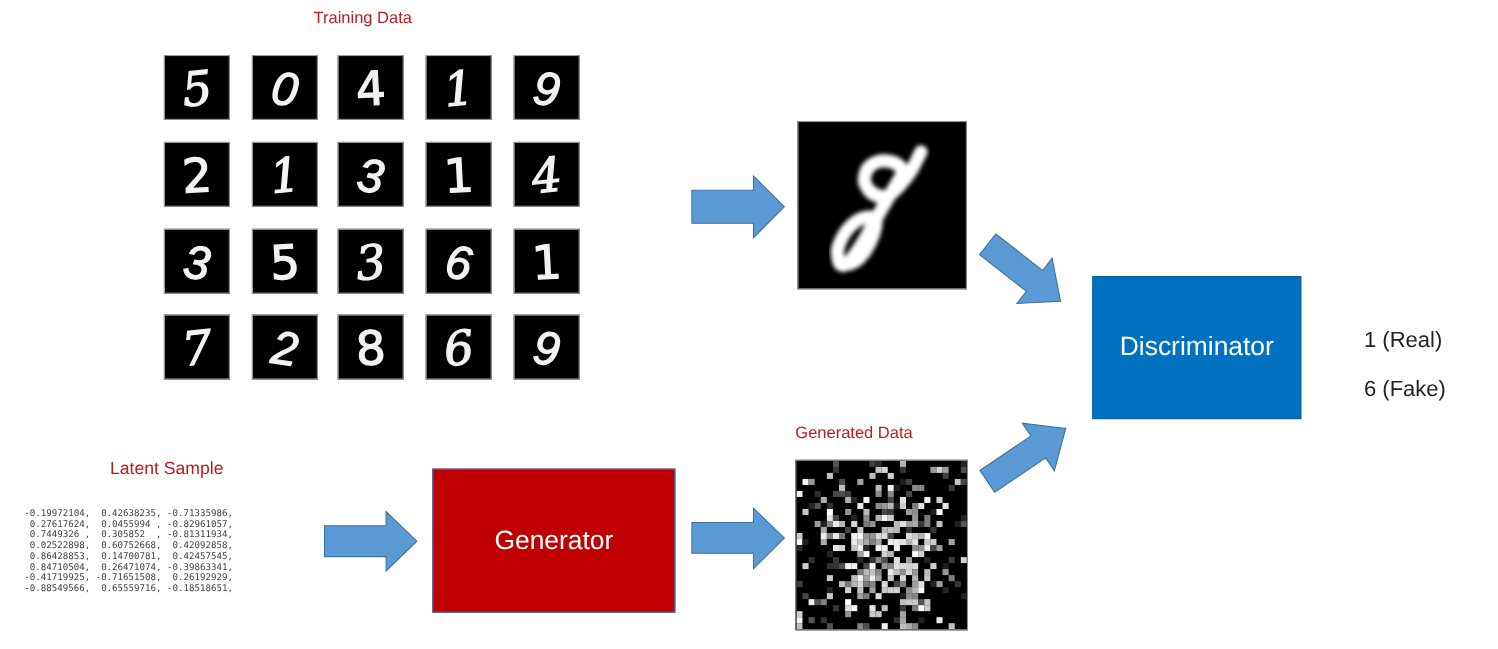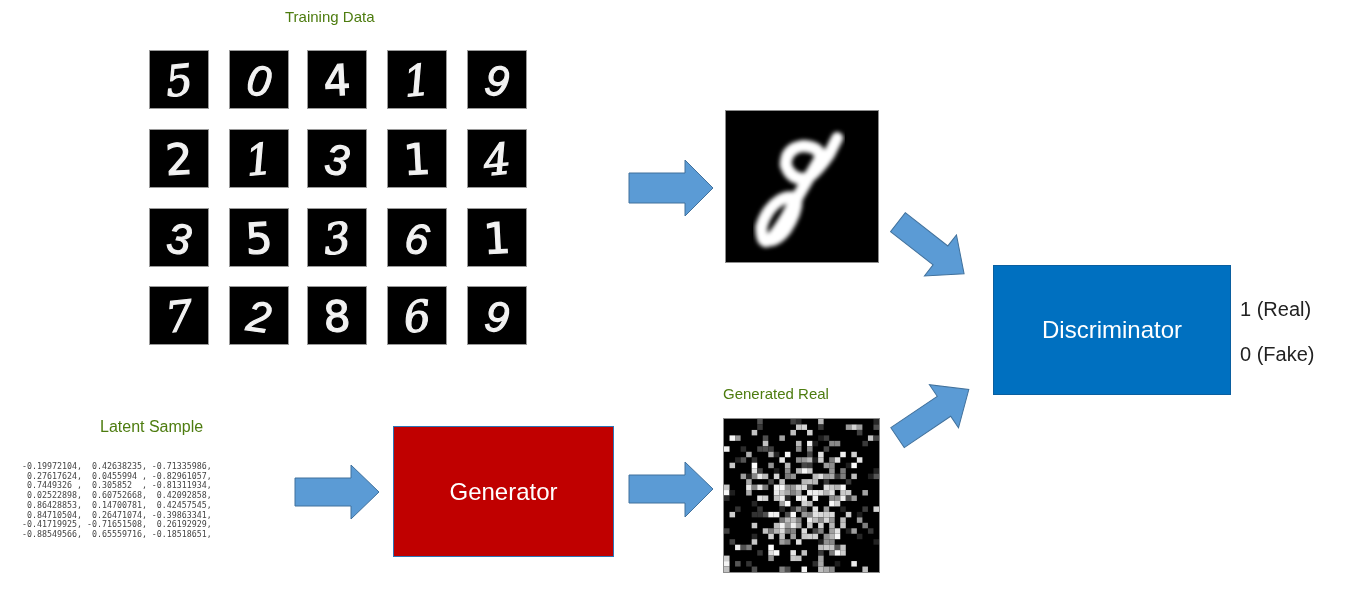--- a/index.html
+++ b/index.html
@@ -1,19 +1,19 @@
 <!DOCTYPE html>
 <html><head>
   <meta charset="utf-8">
   <style>
     html, body { margin: 0; padding: 0; background: #ffffff; }
     body { width: 1362px; height: 590px; position: relative; overflow: hidden;
            font-family: "Liberation Sans", "DejaVu Sans", sans-serif; color: #222; }
     .abs { position: absolute; }
-    .caption { position: absolute; font-size: 15px; color: #4d7c0f; text-align: center; white-space: nowrap; }
+    .caption { position: absolute; font-size: 15px; color: #b91c1c; text-align: center; white-space: nowrap; }
     .tile { position: absolute; width: 60px; height: 59px; background: #000; border: 1px solid #9a9a9a; box-sizing: border-box; overflow: hidden; }
     .tile svg { width: 100%; height: 100%; display: block; }
     .img-box { position: absolute; background: #000; border: 1px solid #8c8c8c; box-sizing: border-box; overflow: hidden; }
     .img-box svg { width: 100%; height: 100%; display: block; }
     .block { position: absolute; display: flex; align-items: center; justify-content: center;
              color: #fff; font-size: 24px; box-sizing: border-box; }
     .gen { background: #C00000; border: 1px solid #2E75B6; text-align: right; }
     .disc { background: #0070C0; border: 1px solid #0a5fa0; }
     .latent { position: absolute; font-family: "DejaVu Sans Mono", "Liberation Mono", monospace;
               font-size: 8.3px; line-height: 9.7px; color: #444; white-space: pre; }
@@ -166,21 +166,21 @@
 </svg>
 
 <div class="block gen" style="left:393px; top:426px; width:221px; height:131px;">
   <span>Generator</span>
 </div>
 
 <svg class="arrow" style="left:629px; top:462px;" width="85" height="56">
   <polygon points="0,13 56,13 56,0 84,27 56,55 56,41 0,41" fill="#5B9BD5" stroke="#41719C" stroke-width="1"></polygon>
 </svg>
 
-<div class="caption" style="left:723px; top:385px;">Generated Real</div>
+<div class="caption" style="left:723px; top:385px;">Generated Data</div>
 <div class="img-box" style="left:723px; top:418px; width:157px; height:155px;">
   <svg id="noise" viewBox="0 0 28 28" preserveAspectRatio="none">
       <rect x="6" y="0" width="1" height="1" fill="rgb(82,82,82)"></rect>
       <rect x="12" y="0" width="1" height="1" fill="rgb(64,64,64)"></rect>
       <rect x="13" y="0" width="1" height="1" fill="rgb(42,42,42)"></rect>
       <rect x="17" y="0" width="1" height="1" fill="rgb(183,183,183)"></rect>
       <rect x="27" y="0" width="1" height="1" fill="rgb(39,39,39)"></rect>
       <rect x="6" y="1" width="1" height="1" fill="rgb(56,56,56)"></rect>
       <rect x="13" y="1" width="1" height="1" fill="rgb(199,199,199)"></rect>
       <rect x="14" y="1" width="1" height="1" fill="rgb(213,213,213)"></rect>
@@ -459,18 +459,18 @@
       <rect x="25" y="27" width="1" height="1" fill="rgb(193,193,193)"></rect>
     </svg>
 </div>
 
 <svg class="arrow" style="left:893px; top:380px;" width="82" height="66">
   <g transform="translate(41,33) rotate(-34)">
     <polygon points="-44,-12 12,-12 12,-26 42,0 12,26 12,12 -44,12" fill="#5B9BD5" stroke="#41719C" stroke-width="1"></polygon>
   </g>
 </svg>
 
-<div class="block disc" style="left:993px; top:265px; width:238px; height:130px;">
+<div class="block disc" style="left:993px; top:251px; width:190px; height:130px;">
   <span>Discriminator</span>
 </div>
 
 <div class="out-label" style="left:1240px; top:298px;">1 (Real)</div>
-<div class="out-label" style="left:1240px; top:343px;">0 (Fake)</div>
+<div class="out-label" style="left:1240px; top:343px;">6 (Fake)</div>
 
 </body></html>

